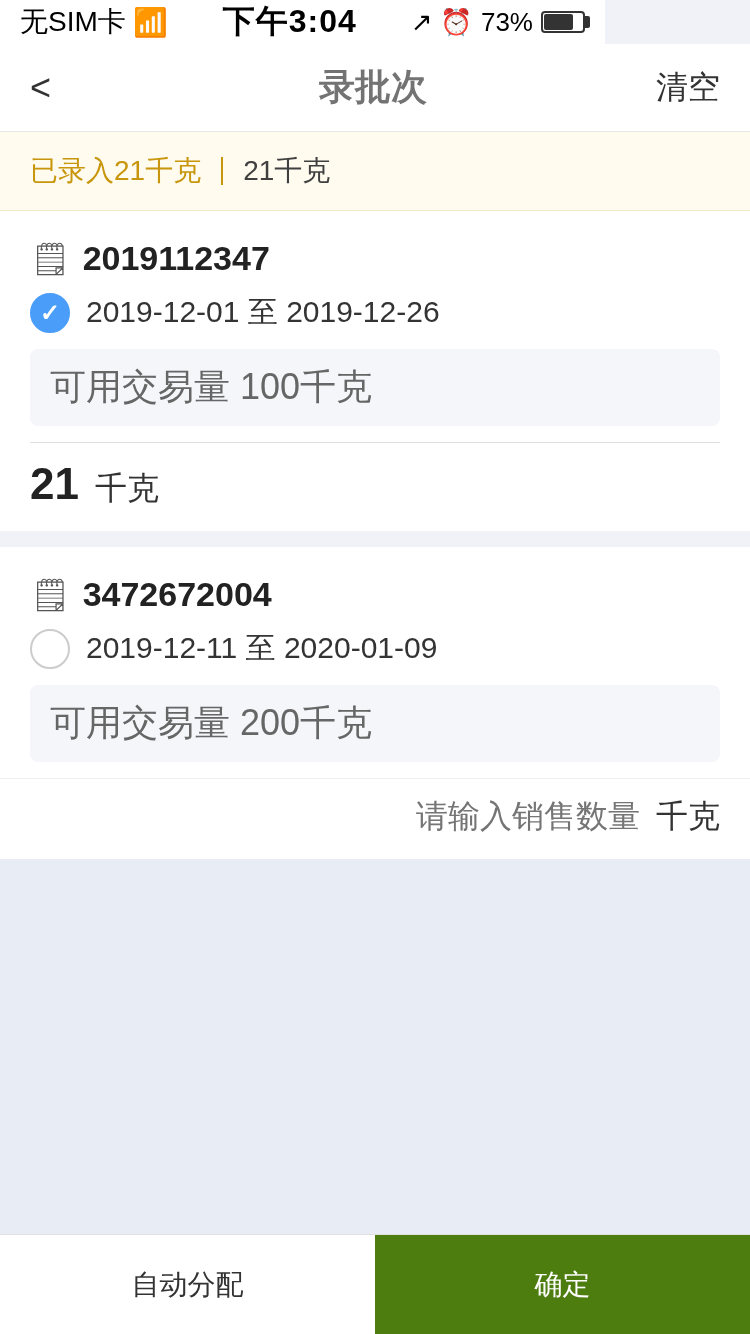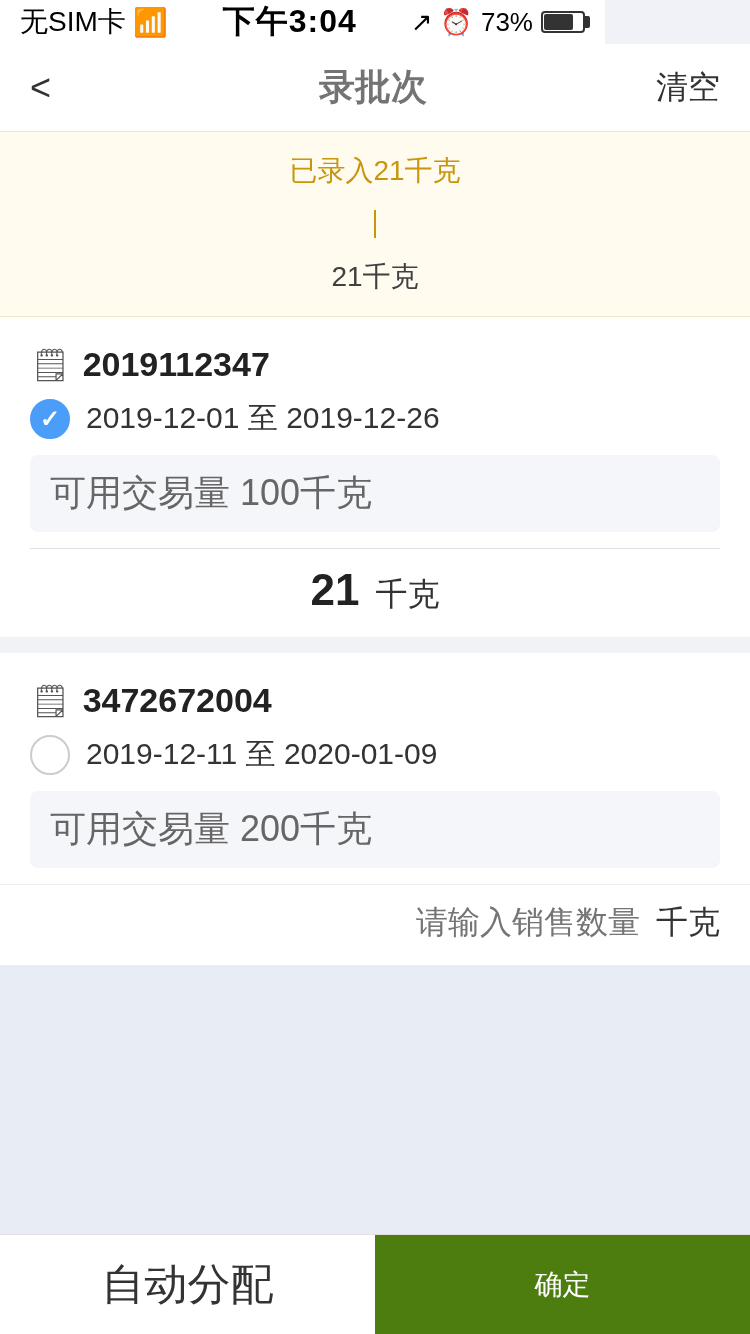--- a/index.html
+++ b/index.html
@@ -100,21 +100,20 @@
 
     
     .summary-banner {
       width: 750px;
       background: #fffbef;
       padding: 20px 30px;
       display: flex;
       align-items: center;
       gap: 20px;
       border-bottom: 1px solid #f0e8c8;
-      flex-direction: column;
     }
     .summary-text {
       font-size: 28px;
       color: #c8960c;
     }
     .summary-divider {
       width: 2px;
       height: 28px;
       background: #c8960c;
     }
@@ -186,21 +185,21 @@
       padding: 14px 20px;
       margin-bottom: 16px;
       font-size: 36px;
       color: #666;
     }
 
     
     .amount-row {
       display: flex;
       align-items: baseline;
-      justify-content: center;
+      justify-content: flex-start;
       padding: 16px 30px 20px 30px;
       gap: 16px;
     }
     .amount-value {
       font-size: 44px;
       font-weight: 600;
       color: #222;
     }
     .amount-unit {
       font-size: 32px;
@@ -256,21 +255,21 @@
       height: 100px;
       display: flex;
       background: #fff;
       border-top: 1px solid #e0e0e0;
     }
     .footer-btn-left {
       flex: 1;
       display: flex;
       align-items: center;
       justify-content: center;
-      font-size: 43px;
+      font-size: 28px;
       color: #333;
       background: #fff;
       cursor: pointer;
     }
     .footer-btn-right {
       flex: 1;
       display: flex;
       align-items: center;
       justify-content: center;
       font-size: 28px;

